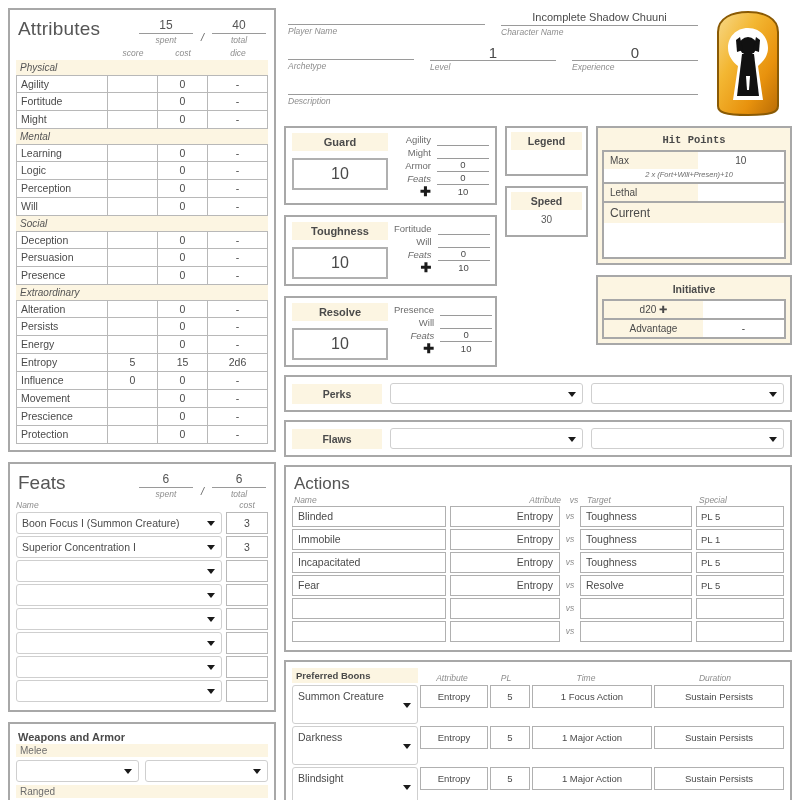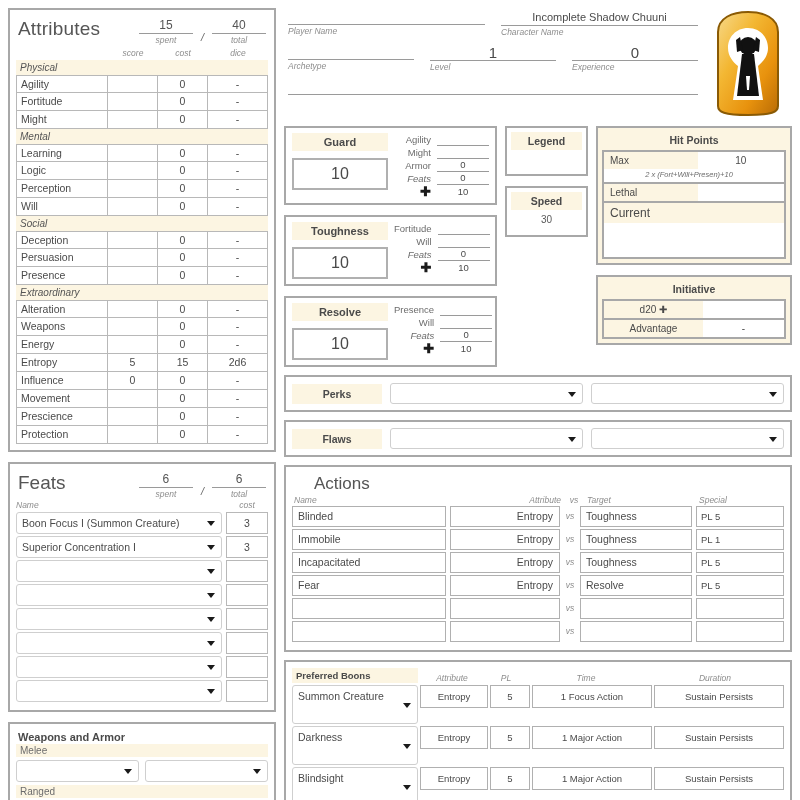--- a/index.html
+++ b/index.html
@@ -138,21 +138,21 @@
 
   .mini-box { border: 2px solid #a8a8a8; padding: 4px; }
   .mini-name {
     background: #fcf5e2; text-align: center;
     font-size: 10.5px; font-weight: bold; color: #4a4a4a; padding: 3px 0;
   }
   .mini-val { text-align: center; font-size: 10px; color: #5a5a5a; padding: 4px 0 6px 0; min-height: 20px; }
   .mini-box.legend .mini-val { padding: 5px 0 8px 0; }
 
   .hp-box { border: 2px solid #a8a8a8; padding: 4px; background: #fcf5e2; }
-  .hp-title { text-align: center; font-size: 10.5px; font-weight: bold; color: #4a4a4a; padding: 2px 0 4px 0; }
+  .hp-title { text-align: center; font-size: 10.5px; font-weight: bold; color: #4a4a4a; padding: 2px 0 4px 0; font-family: Liberation Mono, monospace; }
   .hp-table { border: 2px solid #a8a8a8; background: #fff; }
   .hp-r { display: flex; border-bottom: 2px solid #a8a8a8; }
   .hp-r:last-child { border-bottom: none; }
   .hp-k { width: 52%; background: #fcf5e2; font-size: 10px; color: #4a4a4a; padding: 3px 6px; }
   .hp-v { width: 48%; text-align: center; font-size: 10px; color: #4a4a4a; padding: 3px 0; }
   .hp-note { font-size: 7.5px; font-style: italic; color: #6c6c6c; text-align: center; padding: 1px 10px 3px 0; background:#fff;}
   .hp-cur { background: #fcf5e2; font-size: 12px; color: #4a4a4a; padding: 3px 6px; }
   .hp-pad { height: 34px; }
 
   .init-box { border: 2px solid #a8a8a8; padding: 4px; background: #fcf5e2; }
@@ -165,21 +165,21 @@
 
   
   .pf-box { border: 2px solid #a8a8a8; padding: 6px; display: flex; align-items: center; gap: 8px; }
   .pf-name {
     width: 90px; flex: 0 0 90px; background: #fcf5e2; text-align: center;
     font-size: 10.5px; font-weight: bold; color: #4a4a4a; padding: 4px 0;
   }
   .pf-box .sel { height: 21px; line-height: 19px; }
 
   
-  .act-title { font-size: 17px; color: #555; padding: 1px 2px 1px 2px; margin-left: 20px; }
+  .act-title { font-size: 17px; color: #555; padding: 1px 2px 1px 2px; }
   .act-hdr { display: flex; font-size: 8.5px; font-style: italic; color: #8d8d8d; padding-bottom: 1px; }
   .a-name { flex: 1 1 auto; padding-left: 2px; }
   .a-attr { width: 110px; flex: 0 0 110px; text-align: right; padding-right: 3px; }
   .a-vs   { width: 20px; flex: 0 0 20px; text-align: center; }
   .a-tgt  { width: 112px; flex: 0 0 112px; padding-left: 3px; }
   .a-spc  { width: 88px; flex: 0 0 88px; padding-left: 3px; }
   .act-row { display: flex; align-items: stretch; margin-bottom: 2px; }
   .cellbox {
     border: 1px solid #b0b0b0; background: #fff;
     height: 21px; line-height: 19px; font-size: 10.5px; color: #4a4a4a;
@@ -300,21 +300,21 @@
             <div class="c-dice">-</div>
           </div>
           <div class="grp-row">Extraordinary</div>
           <div class="attr-row">
             <div class="c-name" style="border-top: 1px solid rgb(184, 184, 184);">Alteration</div>
             <div class="c-score" style="border-top: 1px solid rgb(184, 184, 184);"></div>
             <div class="c-cost" style="border-top: 1px solid rgb(184, 184, 184);">0</div>
             <div class="c-dice" style="border-top: 1px solid rgb(184, 184, 184);">-</div>
           </div>
           <div class="attr-row">
-            <div class="c-name">Weapons</div>
+            <div class="c-name">Persists</div>
             <div class="c-score"></div>
             <div class="c-cost">0</div>
             <div class="c-dice">-</div>
           </div>
           <div class="attr-row">
             <div class="c-name">Energy</div>
             <div class="c-score"></div>
             <div class="c-cost">0</div>
             <div class="c-dice">-</div>
           </div>
@@ -450,20 +450,21 @@
             <div class="fld-val big">1</div>
             <div class="fld-lab">Level</div>
           </div>
           <div class="fld">
             <div class="fld-val big">0</div>
             <div class="fld-lab">Experience</div>
           </div>
         </div>
         <div class="fld">
           <div class="fld-val"></div>
+          <div class="fld-lab">Description</div>
         </div>
       </div>
       <div class="logo">
         <svg width="76" height="108" viewBox="0 0 76 108">
           <defs>
             <linearGradient id="gold" x1="0" y1="0" x2="1" y2="1">
               <stop offset="0%" stop-color="#f7d98a"></stop>
               <stop offset="35%" stop-color="#f3b733"></stop>
               <stop offset="70%" stop-color="#e8920d"></stop>
               <stop offset="100%" stop-color="#b86b05"></stop>

